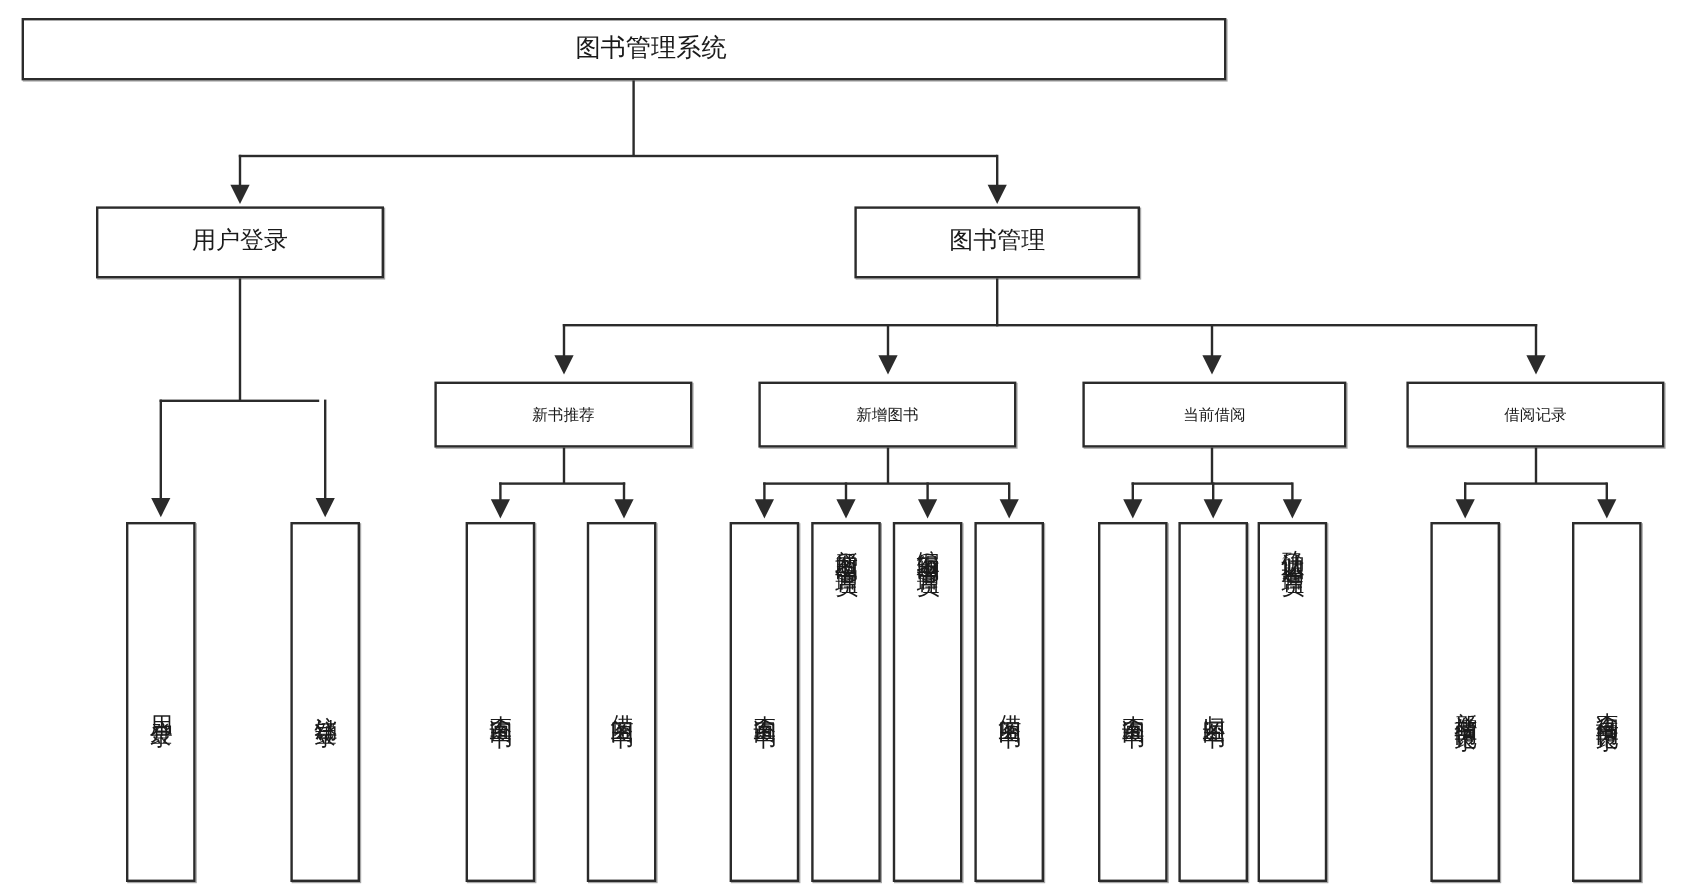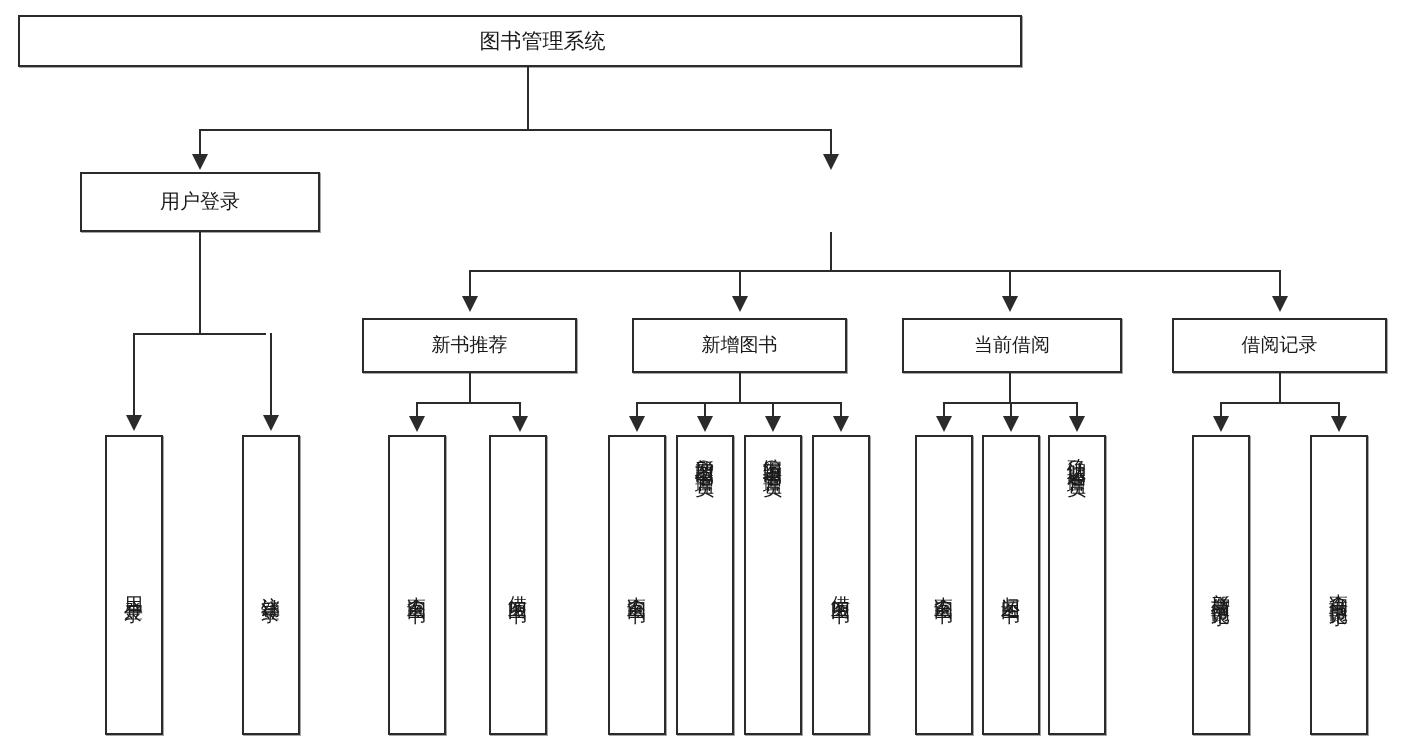--- a/index.html
+++ b/index.html
@@ -23,21 +23,21 @@
     border:2px solid #2b2b2b;
     box-shadow:1px 1px 0 rgba(0,0,0,0.35);
     display:flex;
     align-items:center;
     justify-content:center;
     text-align:center;
     line-height:1.18;
   }
   .node.root{font-size:21px;}
   .node.lvl2{font-size:20px;}
-  .node.lvl3{font-size:19px;justify-content:center;}
+  .node.lvl3{font-size:13px;justify-content:center;}
   .node.leaf{
     font-size:19px;
     align-items:flex-start;
     justify-content:center;
     padding-top:4px;
   }
   .vtext{
     writing-mode:vertical-rl;
     text-orientation:upright;
     letter-spacing:3px;
@@ -87,20 +87,23 @@
   <div class="hline" style="left:199px;top:129px;width:632px;"></div>
 
   <div class="vline" style="left:199px;top:129px;height:27px;"></div>
   <div class="arrow" style="left:192px;top:154px;"></div>
   <div class="vline" style="left:830px;top:129px;height:27px;"></div>
   <div class="arrow" style="left:823px;top:154px;"></div>
 
   <div class="node lvl2" style="left:80px;top:172px;width:240px;height:60px;">
     <span>用户登录</span>
   </div>
+  <div class="node lvl2" style="left:712px;top:172px;width:238px;height:60px;">
+    <span>图书管理</span>
+  </div>
 
   <div class="vline" style="left:199px;top:232px;height:102px;"></div>
   <div class="hline" style="left:133px;top:333px;width:133px;"></div>
   <div class="vline" style="left:133px;top:333px;height:84px;"></div>
   <div class="arrow" style="left:126px;top:415px;"></div>
   <div class="vline" style="left:270px;top:333px;height:84px;"></div>
   <div class="arrow" style="left:263px;top:415px;"></div>
 
   <div class="vline" style="left:830px;top:232px;height:40px;"></div>
   <div class="hline" style="left:469px;top:270px;width:812px;"></div>

